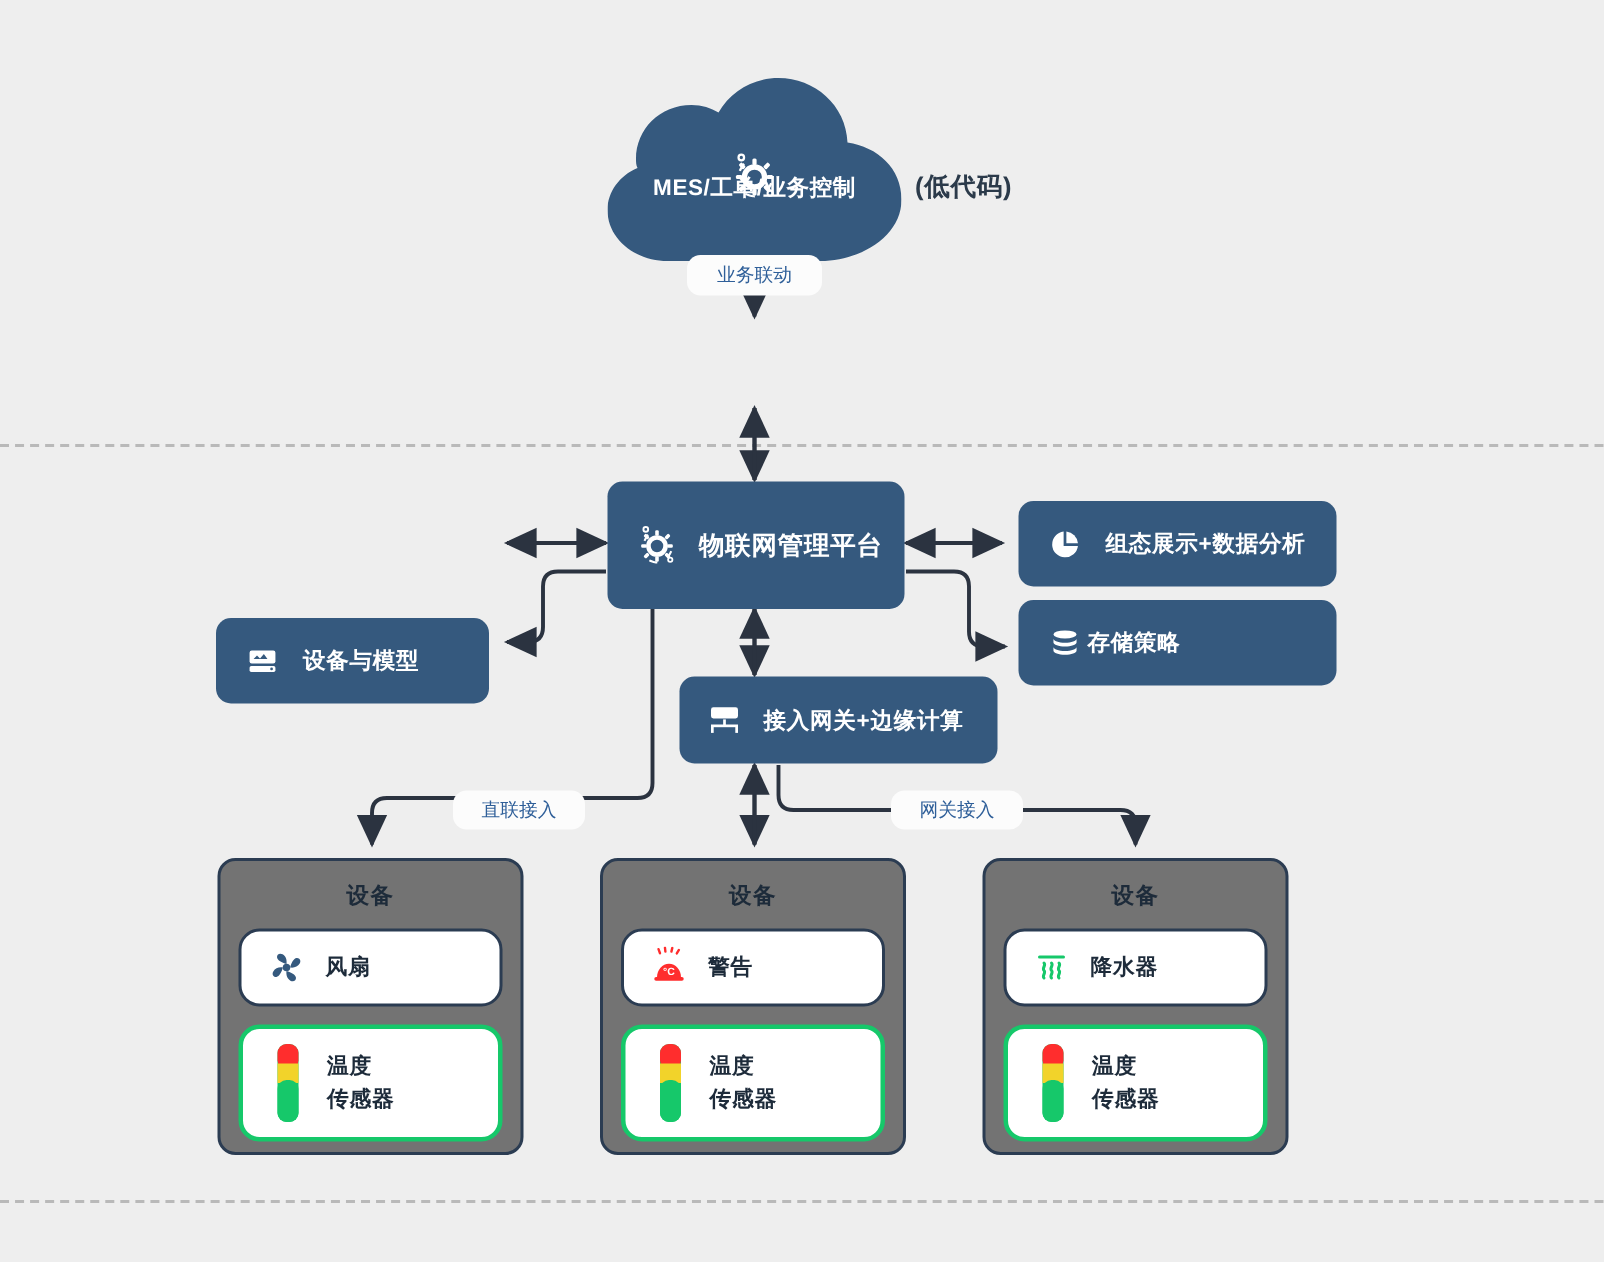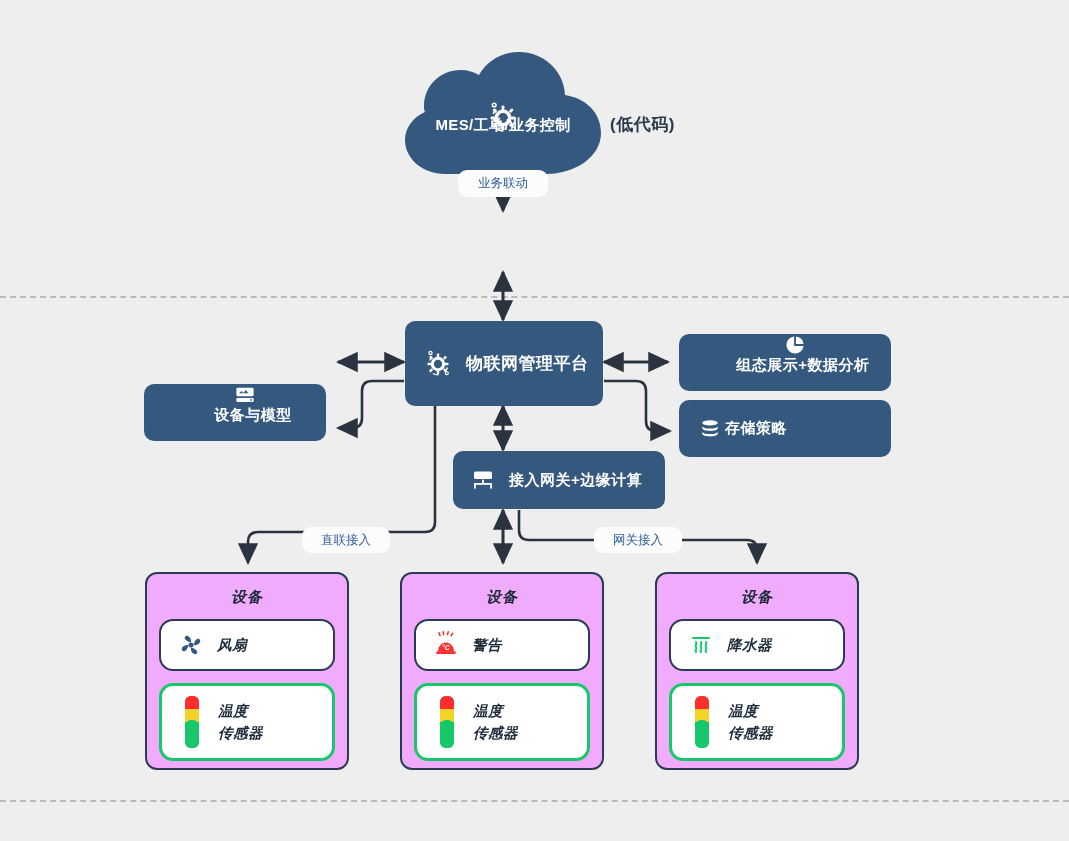--- a/index.html
+++ b/index.html
@@ -58,26 +58,25 @@
     color:#2f5f99;
     font-size:12.5px;
     display:flex;align-items:center;justify-content:center;
     white-space:nowrap;
     font-weight:normal;
   }
 
   
   .dev-card{
     position:absolute;
-    background:#f0abfc;
+    background:#737373;
     border:2px solid #2b3c52;
     border-radius:12px;
     box-sizing:border-box;
     padding:10px 12px 12px 12px;
-    font-style:italic;
   }
   .dev-title{
     text-align:center;
     font-size:15px;font-weight:bold;color:#1d2b3a;
     margin:4px 0 12px 0;letter-spacing:1px;
   }
   .dev-row{
     box-sizing:border-box;
     border:2px solid #2b3c52;
     border-radius:14px;
@@ -209,33 +208,33 @@
           <path d="M12.5 10.6c-2.1 2.6-3 5.1-3 5.1l1.5.5s.8-2.2 2.6-4.5z"></path>
           <path d="M29 29.3c2-2.5 2.9-5 2.9-5l-1.5-.5s-.8 2.2-2.5 4.4z"></path>
           <path d="M13.6 31.9c3.3 1.6 6.6 1.9 6.6 1.9l.1-1.6s-3-.2-5.9-1.6z"></path>
         </g>
       </svg>
     </span>
     <span class="lbl" style="font-size:17px;margin-left:11px;">物联网管理平台</span>
   </div>
 
 
-  <div class="node blue-box" style="left:144px;top:384px;width:182px;height:57px;padding-left:20px;flex-direction:column;">
+  <div class="node blue-box" style="left:144px;top:412px;width:182px;height:57px;padding-left:20px;">
     <span class="ico">
       <svg width="22" height="22" viewBox="0 0 24 24" fill="#fff">
         <rect x="2.6" y="4" width="18.8" height="9.4" rx="1.6"></rect>
         <path d="M5.5 10.2 L8 7.6 L10.2 9.8 L13 6.6 L15.6 10.2z" fill="#35597e"></path>
         <rect x="2.6" y="15.2" width="18.8" height="4.4" rx="1.3"></rect>
         <circle cx="18.6" cy="17.4" r="1" fill="#35597e"></circle>
       </svg>
     </span>
     <span class="lbl" style="font-size:15px;margin-left:16px;">设备与模型</span>
   </div>
 
-  <div class="node blue-box" style="left:679px;top:334px;width:212px;height:57px;padding-left:20px;flex-direction:column;">
+  <div class="node blue-box" style="left:679px;top:334px;width:212px;height:57px;padding-left:20px;">
     <span class="ico">
       <svg width="22" height="22" viewBox="0 0 24 24" fill="#fff">
         <path d="M11 2.6A9.4 9.4 0 1 0 21.4 13H11z"></path>
         <path d="M13 2.6V11h8.4A9.4 9.4 0 0 0 13 2.6z"></path>
       </svg>
     </span>
     <span class="lbl" style="font-size:15px;margin-left:16px;">组态展示+数据分析</span>
   </div>
 
   <div class="node blue-box" style="left:679px;top:400px;width:212px;height:57px;padding-left:20px;">

